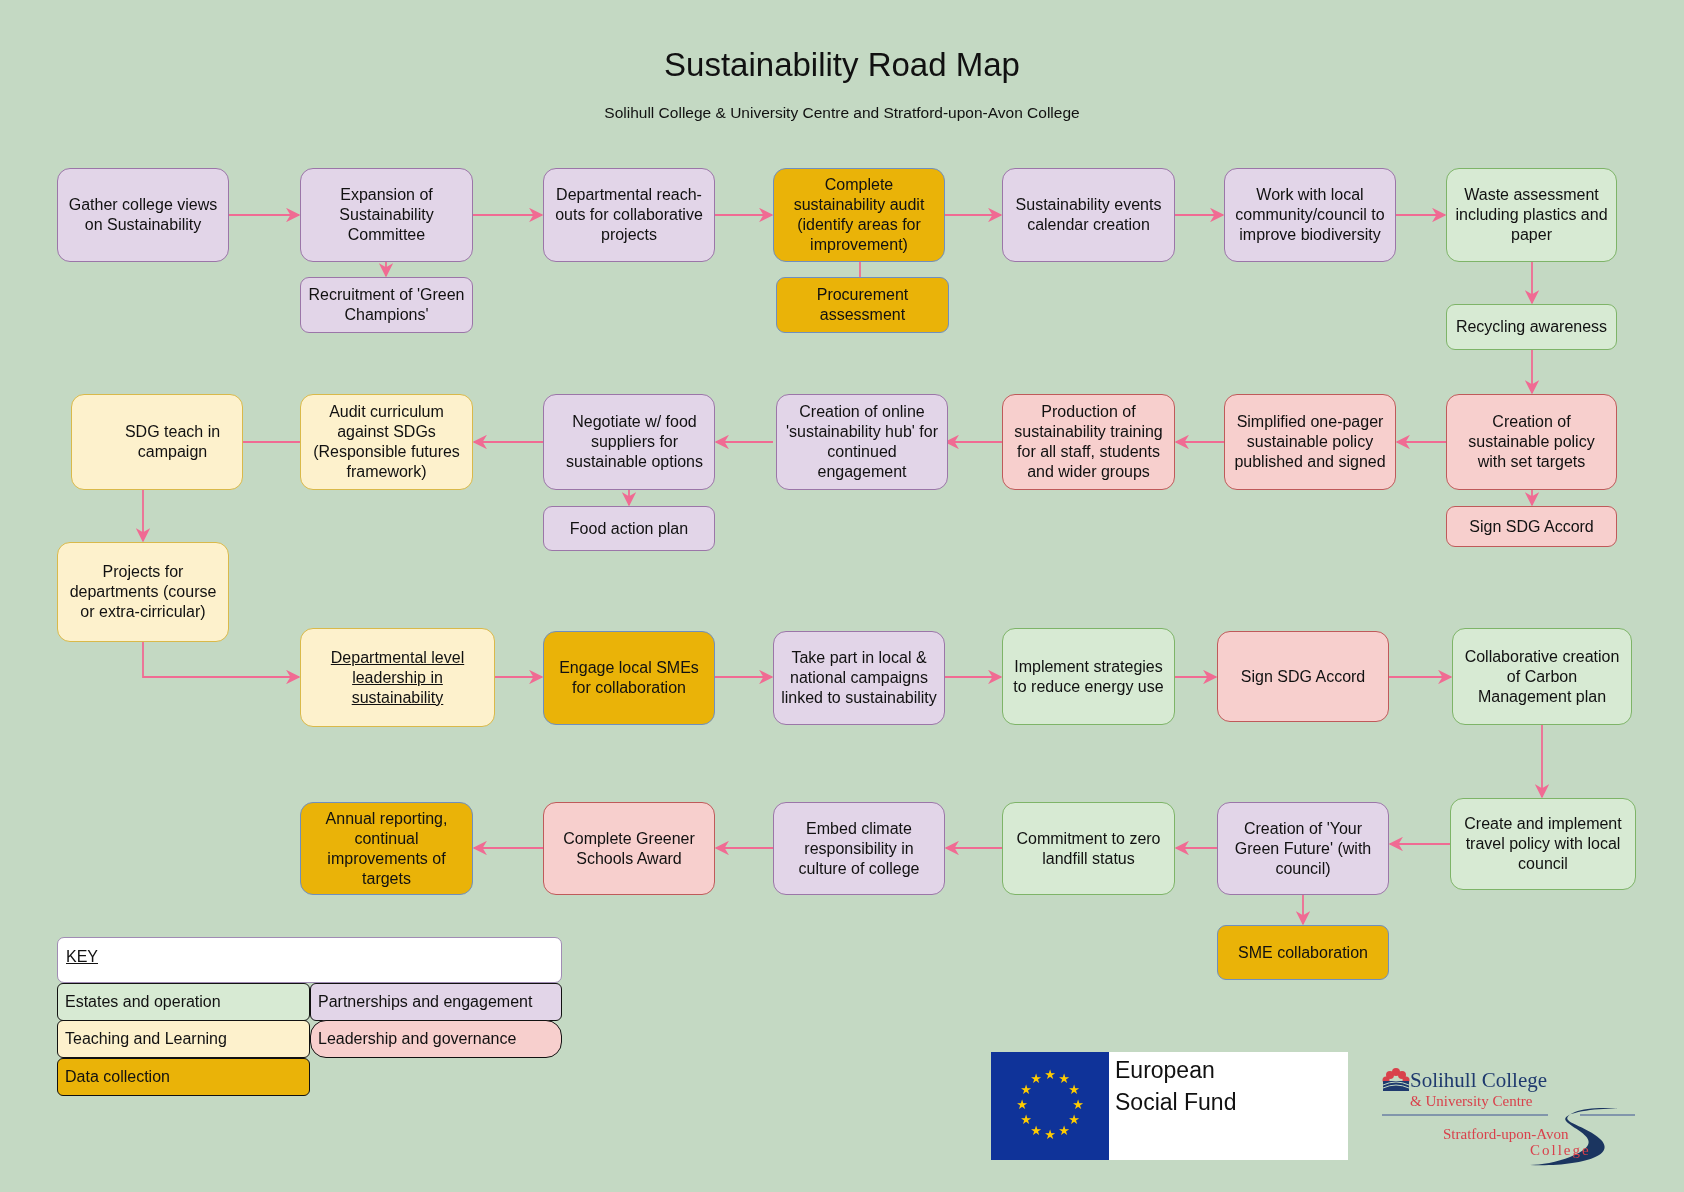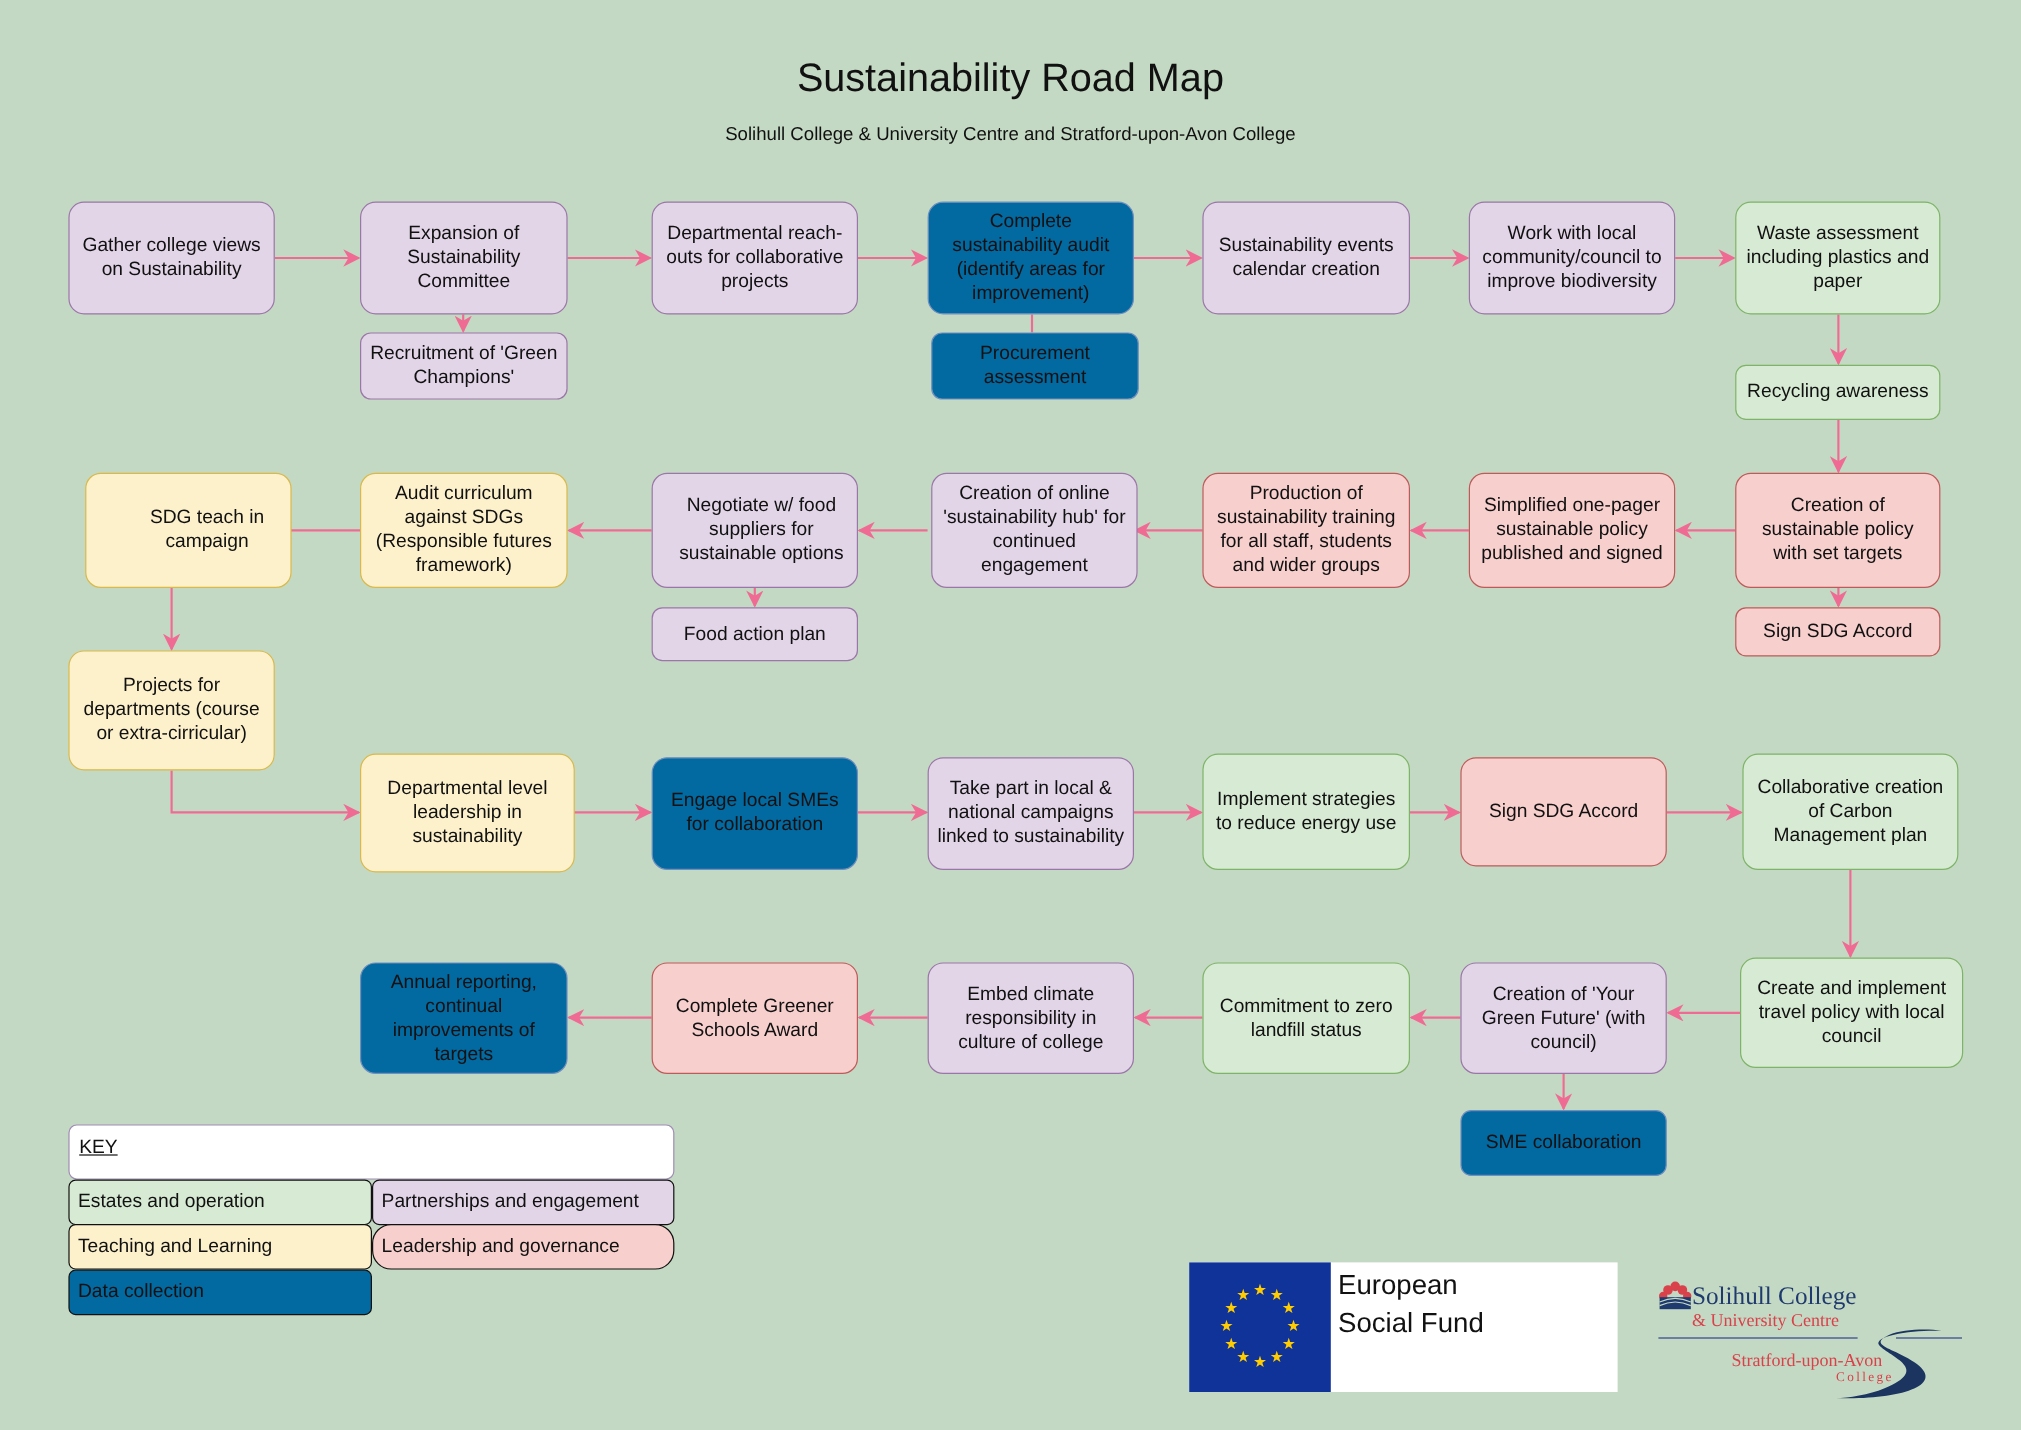--- a/index.html
+++ b/index.html
@@ -23,21 +23,21 @@
     display: flex; align-items: center; justify-content: center;
     text-align: center;
     font-size: 16px; line-height: 20px;
     border: 1.5px solid; border-radius: 13px;
     padding: 4px 5px;
     color: #111;
     z-index: 2;
   }
   .node.small { border-radius: 9px; }
   .cat-purple { background: #e2d5e8; border-color: #9b76a8; }
-  .cat-blue   { background: #0369a1; border-color: #6f8fbf; }
+  .cat-blue   { background: #eab308; border-color: #6f8fbf; }
   .cat-green  { background: #d7ead3; border-color: #7eb468; }
   .cat-yellow { background: #fdf1cc; border-color: #d9b94a; }
   .cat-red    { background: #f7cfcd; border-color: #bf5a5a; }
   svg.connectors { position: absolute; left: 0; top: 0; z-index: 1; }
   .key-box {
     position: absolute; left: 57px; top: 937px; width: 505px; height: 46px;
     background: #ffffff; border: 1.5px solid #a08cb4; border-radius: 7px;
     padding: 10px 8px; font-size: 16px; text-decoration: underline;
   }
   .key-item {
@@ -49,21 +49,21 @@
     background: #ffffff; display: flex;
   }
   .eu-flag { width: 118px; height: 108px; background: #0f3399; position: relative; }
   .eu-text { padding: 2px 6px; font-family: "Liberation Sans", sans-serif; }
   .eu-text .t1 { font-size: 33px; font-weight: bold; line-height: 38px; letter-spacing: -0.5px; }
   .eu-text .t2 { font-size: 23px; line-height: 32px; }
   .college-logo { position: absolute; left: 1380px; top: 1063px; width: 260px; height: 105px; }
   .college-logo .l1 { position: absolute; left: 30px; top: 5px; font-family: "Liberation Serif", serif; font-size: 21px; color: #1f3a6e; white-space: nowrap; }
   .college-logo .l2 { position: absolute; left: 30px; top: 30px; font-family: "Liberation Serif", serif; font-size: 15px; color: #d9414b; white-space: nowrap; }
   .college-logo .l3 { position: absolute; left: 63px; top: 63px; font-family: "Liberation Serif", serif; font-size: 15px; color: #d9414b; white-space: nowrap; }
-  .college-logo .l4 { position: absolute; left: 150px; top: 79px; font-family: "Liberation Serif", serif; font-size: 11px; letter-spacing: 2px; color: #d9414b; white-space: nowrap; }
+  .college-logo .l4 { position: absolute; left: 150px; top: 79px; font-family: "Liberation Serif", serif; font-size: 15px; letter-spacing: 2px; color: #d9414b; white-space: nowrap; }
 </style>
 </head>
 <body>
 
 <div class="title">Sustainability Road Map</div>
 <div class="subtitle">Solihull College &amp; University Centre and Stratford-upon-Avon College</div>
 
 <svg class="connectors" width="1684" height="1192" viewBox="0 0 1684 1192">
   <defs>
     <marker id="ah" viewBox="0 0 10 10" refX="9" refY="5" markerWidth="8" markerHeight="8" orient="auto-start-reverse">
@@ -168,21 +168,21 @@
 <div class="node cat-yellow" style="left:300px;top:394px;width:173px;height:96px;">
     <span>Audit curriculum against SDGs (Responsible futures framework)</span>
   </div>
 <div class="node cat-yellow" style="left:71px;top:394px;width:172px;height:96px;padding-left:36px;">
     <span>SDG teach in campaign</span>
   </div>
 <div class="node cat-yellow" style="left:57px;top:542px;width:172px;height:100px;">
     <span>Projects for departments (course or extra-cirricular)</span>
   </div>
 
-<div class="node cat-yellow" style="left:300px;top:628px;width:179px;height:99px;">
+<div class="node cat-yellow" style="left:300px;top:628px;width:195px;height:99px;text-decoration:underline;">
     <span>Departmental level leadership in sustainability</span>
   </div>
 <div class="node cat-blue" style="left:543px;top:631px;width:172px;height:94px;">
     <span>Engage local SMEs for collaboration</span>
   </div>
 <div class="node cat-purple" style="left:773px;top:631px;width:172px;height:94px;">
     <span>Take part in local &amp; national campaigns linked to sustainability</span>
   </div>
 <div class="node cat-green" style="left:1002px;top:628px;width:173px;height:97px;">
     <span>Implement strategies to reduce energy use</span>

